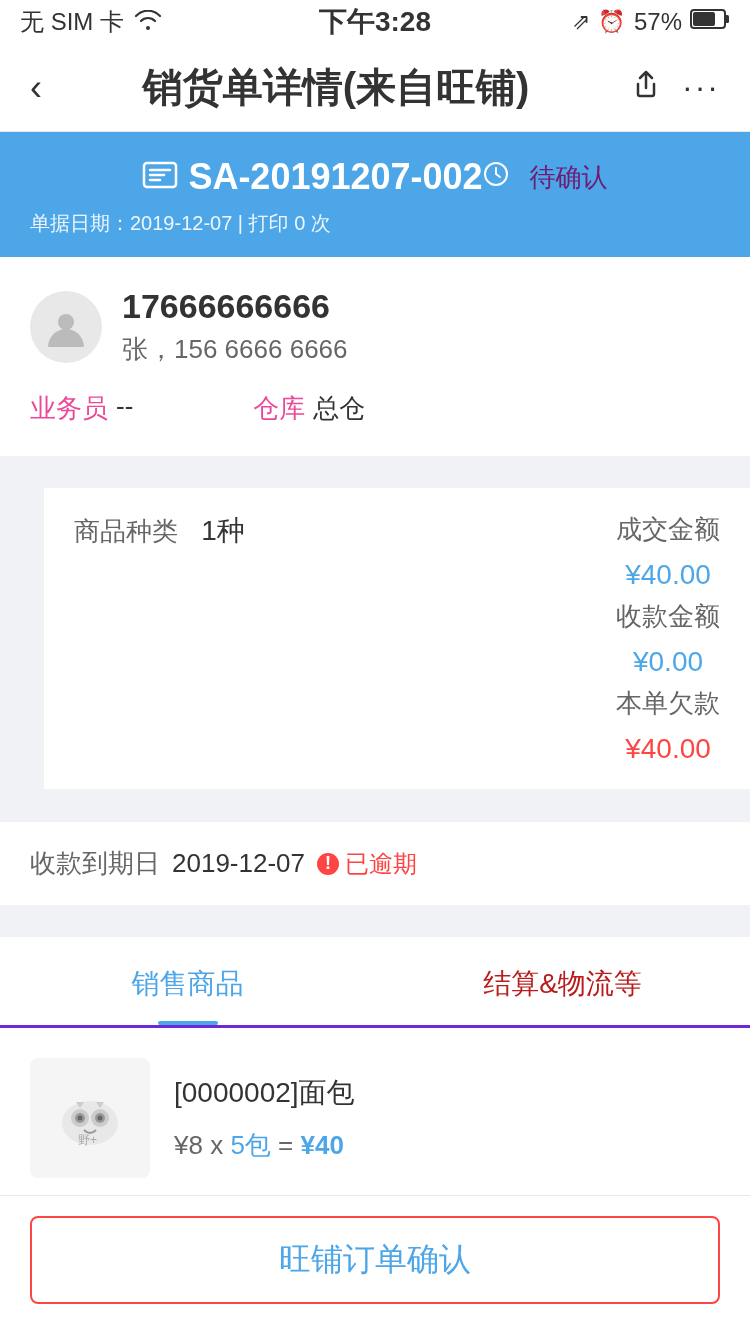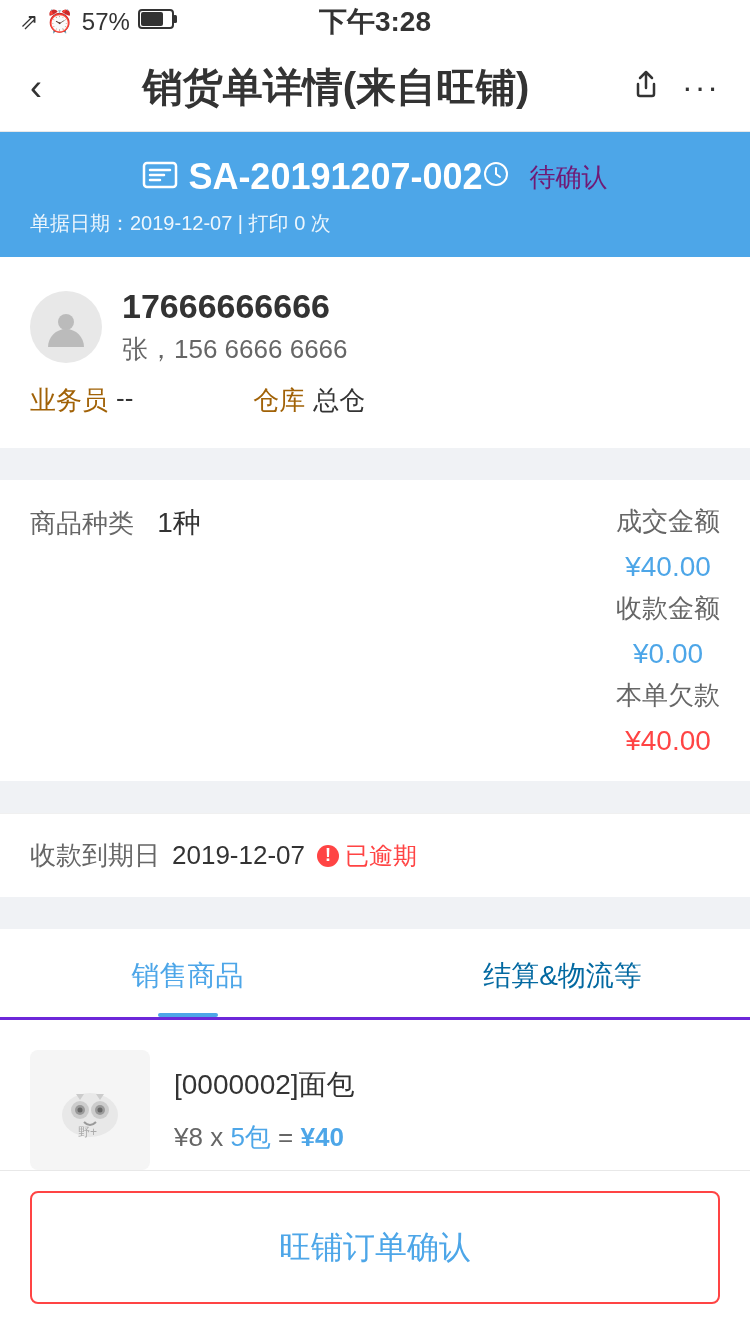--- a/index.html
+++ b/index.html
@@ -92,21 +92,21 @@
     
     .customer-card {
       background: #fff;
       padding: 30px;
       margin-bottom: 16px;
     }
     .customer-row {
       display: flex;
       align-items: center;
       gap: 20px;
-      margin-bottom: 16px;
+      margin-bottom: 24px;
     }
     .avatar {
       width: 72px;
       height: 72px;
       border-radius: 50%;
       background: #e8e8e8;
       display: flex;
       align-items: center;
       justify-content: center;
       flex-shrink: 0;
@@ -123,28 +123,29 @@
       margin-top: 6px;
     }
     .customer-meta {
       display: flex;
       gap: 60px;
       font-size: 26px;
       color: #666;
       margin-top: 4px;
     }
     .meta-item { display: flex; gap: 8px; }
-    .meta-label { color: #a16207; }
+    .meta-label { color: #ec4899; }
     .meta-value { color: #333; }
 
     
     .summary-card {
       background: #fff;
       padding: 24px 30px;
       margin-bottom: 16px;
+      margin-left: 44px;
     }
     .summary-row {
       display: flex;
       align-items: flex-start;
       justify-content: space-between;
     }
     .summary-left { font-size: 26px; color: #666; }
     .summary-left .label { margin-bottom: 4px; }
     .summary-right {
       display: flex;
@@ -202,21 +203,21 @@
       background: #fff;
       display: flex;
       border-bottom: 3px solid #6d28d9;
       margin-top: 16px;
     }
     .tab {
       flex: 1;
       text-align: center;
       padding: 28px 0 22px;
       font-size: 28px;
-      color: #0369a1;
+      color: #b91c1c;
       position: relative;
       cursor: pointer;
     }
     .tab.active {
       color: #4da6e8;
     }
     .tab.active::after {
       content: '';
       position: absolute;
       bottom: 0;
@@ -276,21 +277,21 @@
       position: fixed;
       bottom: 0;
       left: 0;
       width: 750px;
       background: #fff;
       padding: 20px 30px 30px;
       border-top: 1px solid #e8e8e8;
     }
     .confirm-btn {
       width: 100%;
-      height: 113px;
+      height: 88px;
       border: 2.5px solid #ff4444;
       border-radius: 8px;
       background: #fff;
       color: #4da6e8;
       font-size: 32px;
       font-weight: 500;
       cursor: pointer;
       display: flex;
       align-items: center;
       justify-content: center;
@@ -298,20 +299,30 @@
 
     .divider {
       height: 16px;
       background: #f0f2f5;
     }
   </style>
 </head>
 <body>
 
 <div class="status-bar">
+  <div class="status-left">
+    <span>无 SIM 卡</span>
+    <span>
+      <svg width="28" height="20" viewBox="0 0 28 20" fill="none">
+        <path d="M14 16a2 2 0 110 4 2 2 0 010-4z" fill="#333"></path>
+        <path d="M7 11c1.9-1.9 4.4-3 7-3s5.1 1.1 7 3" stroke="#333" stroke-width="2.2" fill="none" stroke-linecap="round"></path>
+        <path d="M2 6c3.3-3.3 7.8-5.3 12-5.3s8.7 2 12 5.3" stroke="#333" stroke-width="2.2" fill="none" stroke-linecap="round"></path>
+      </svg>
+    </span>
+  </div>
   <div class="status-center" style="font-size:28px;font-weight:600;position:absolute;left:50%;transform:translateX(-50%)">下午3:28</div>
   <div class="status-right">
     <span style="font-size:22px;">⇗</span>
     <span style="font-size:22px;">⏰</span>
     <span>57%</span>
     <span>
       <svg width="40" height="22" viewBox="0 0 40 22">
         <rect x="1" y="2" width="34" height="18" rx="3" stroke="#333" stroke-width="2" fill="none"></rect>
         <rect x="35" y="7" width="4" height="8" rx="1.5" fill="#333"></rect>
         <rect x="3" y="4" width="22" height="14" rx="2" fill="#333"></rect>

